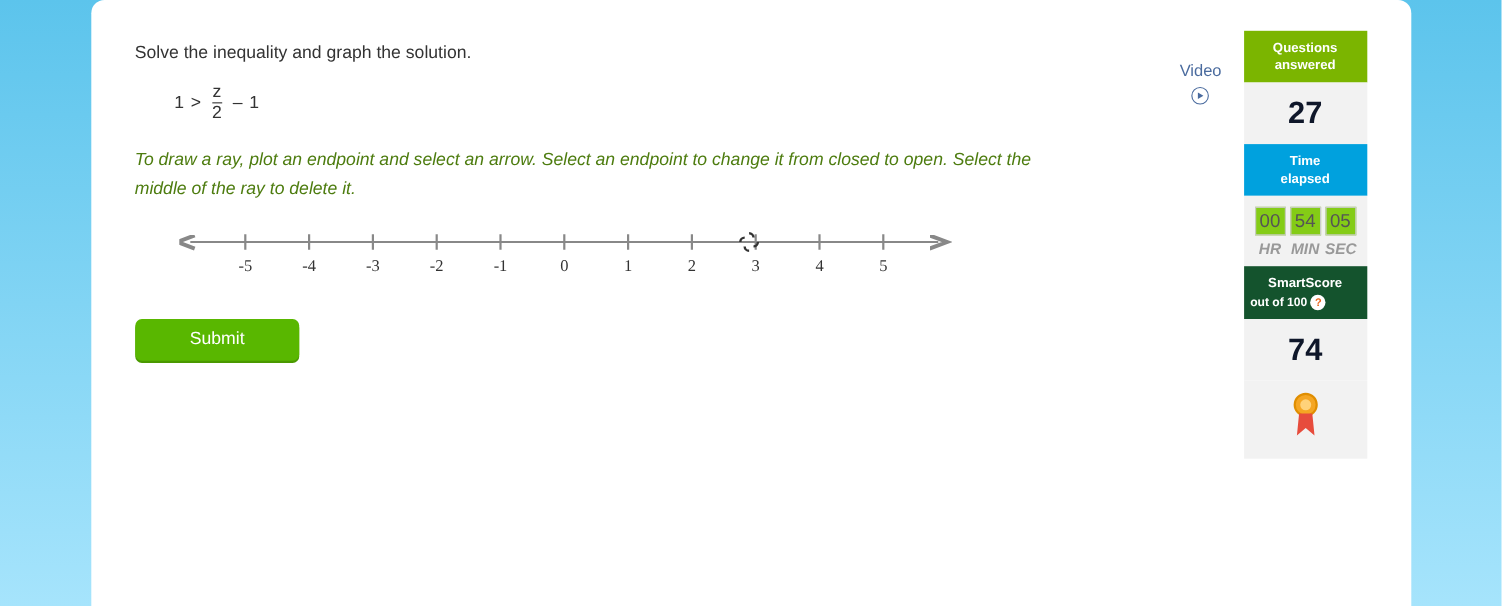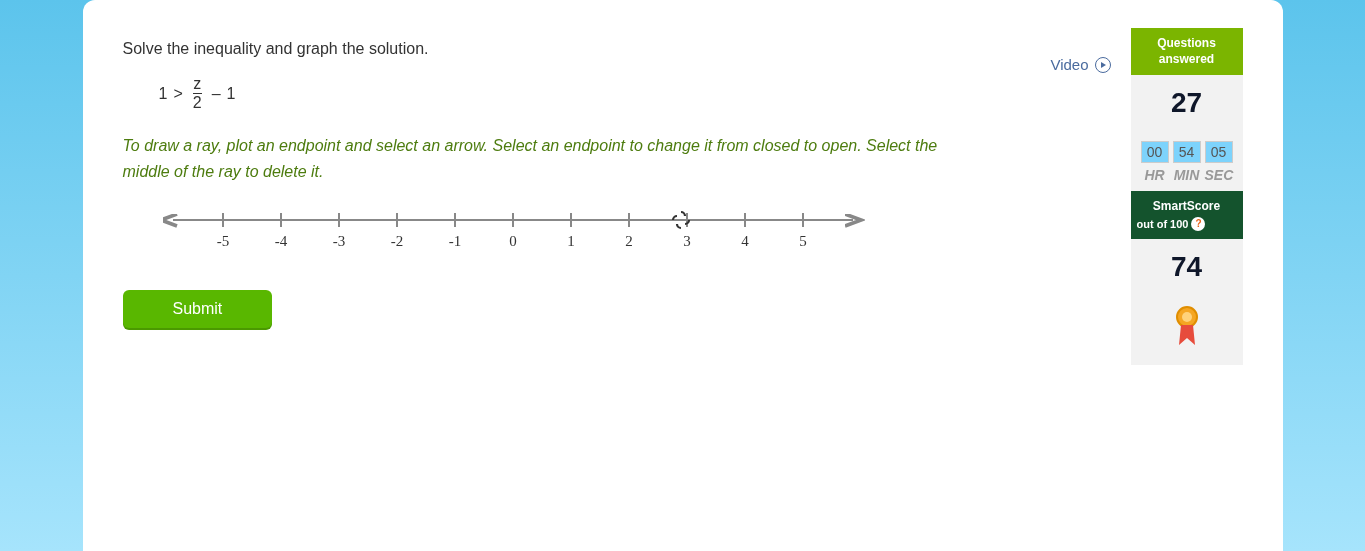--- a/index.html
+++ b/index.html
@@ -88,20 +88,21 @@
   .video-link {
     position: absolute;
     top: 56px;
     right: 172px;
     color: #4a6b9e;
     font-size: 15px;
     cursor: pointer;
     display: flex;
     align-items: center;
     gap: 6px;
+    flex-direction: column;
   }
   .video-link .play-circle {
     width: 16px; height: 16px;
     border: 1.5px solid #4a6b9e;
     border-radius: 50%;
     display: inline-flex;
     align-items: center;
     justify-content: center;
   }
   .video-link .play-circle::after {
@@ -141,24 +142,24 @@
     font-weight: bold;
     color: #0f172a;
   }
   .time-boxes {
     display: flex;
     justify-content: center;
     gap: 4px;
     margin-bottom: 4px;
   }
   .time-boxes .tb {
-    background: #7dd3fc;
+    background: #84cc16;
     border: 1px solid #ccc;
     color: #555;
-    font-size: 14px;
+    font-size: 17px;
     width: 28px;
     padding: 2px 0;
   }
   .time-labels {
     display: flex;
     justify-content: center;
     gap: 4px;
   }
   .time-labels span {
     width: 28px;
@@ -280,20 +281,22 @@
     <button class="submit">Submit</button>
   </div>
 
   <div class="sidebar">
     <div class="sb-head sb-green" style="white-space:pre-line">Questions
 answered</div>
     <div class="sb-body">
       <div class="sb-big">27</div>
     </div>
 
+    <div class="sb-head sb-blue" style="white-space:pre-line">Time
+elapsed</div>
     <div class="sb-body" style="padding:10px 6px 8px">
       <div class="time-boxes">
         <div class="tb">00</div>
         <div class="tb">54</div>
         <div class="tb">05</div>
       </div>
       <div class="time-labels">
         <span>HR</span>
         <span>MIN</span>
         <span>SEC</span>

